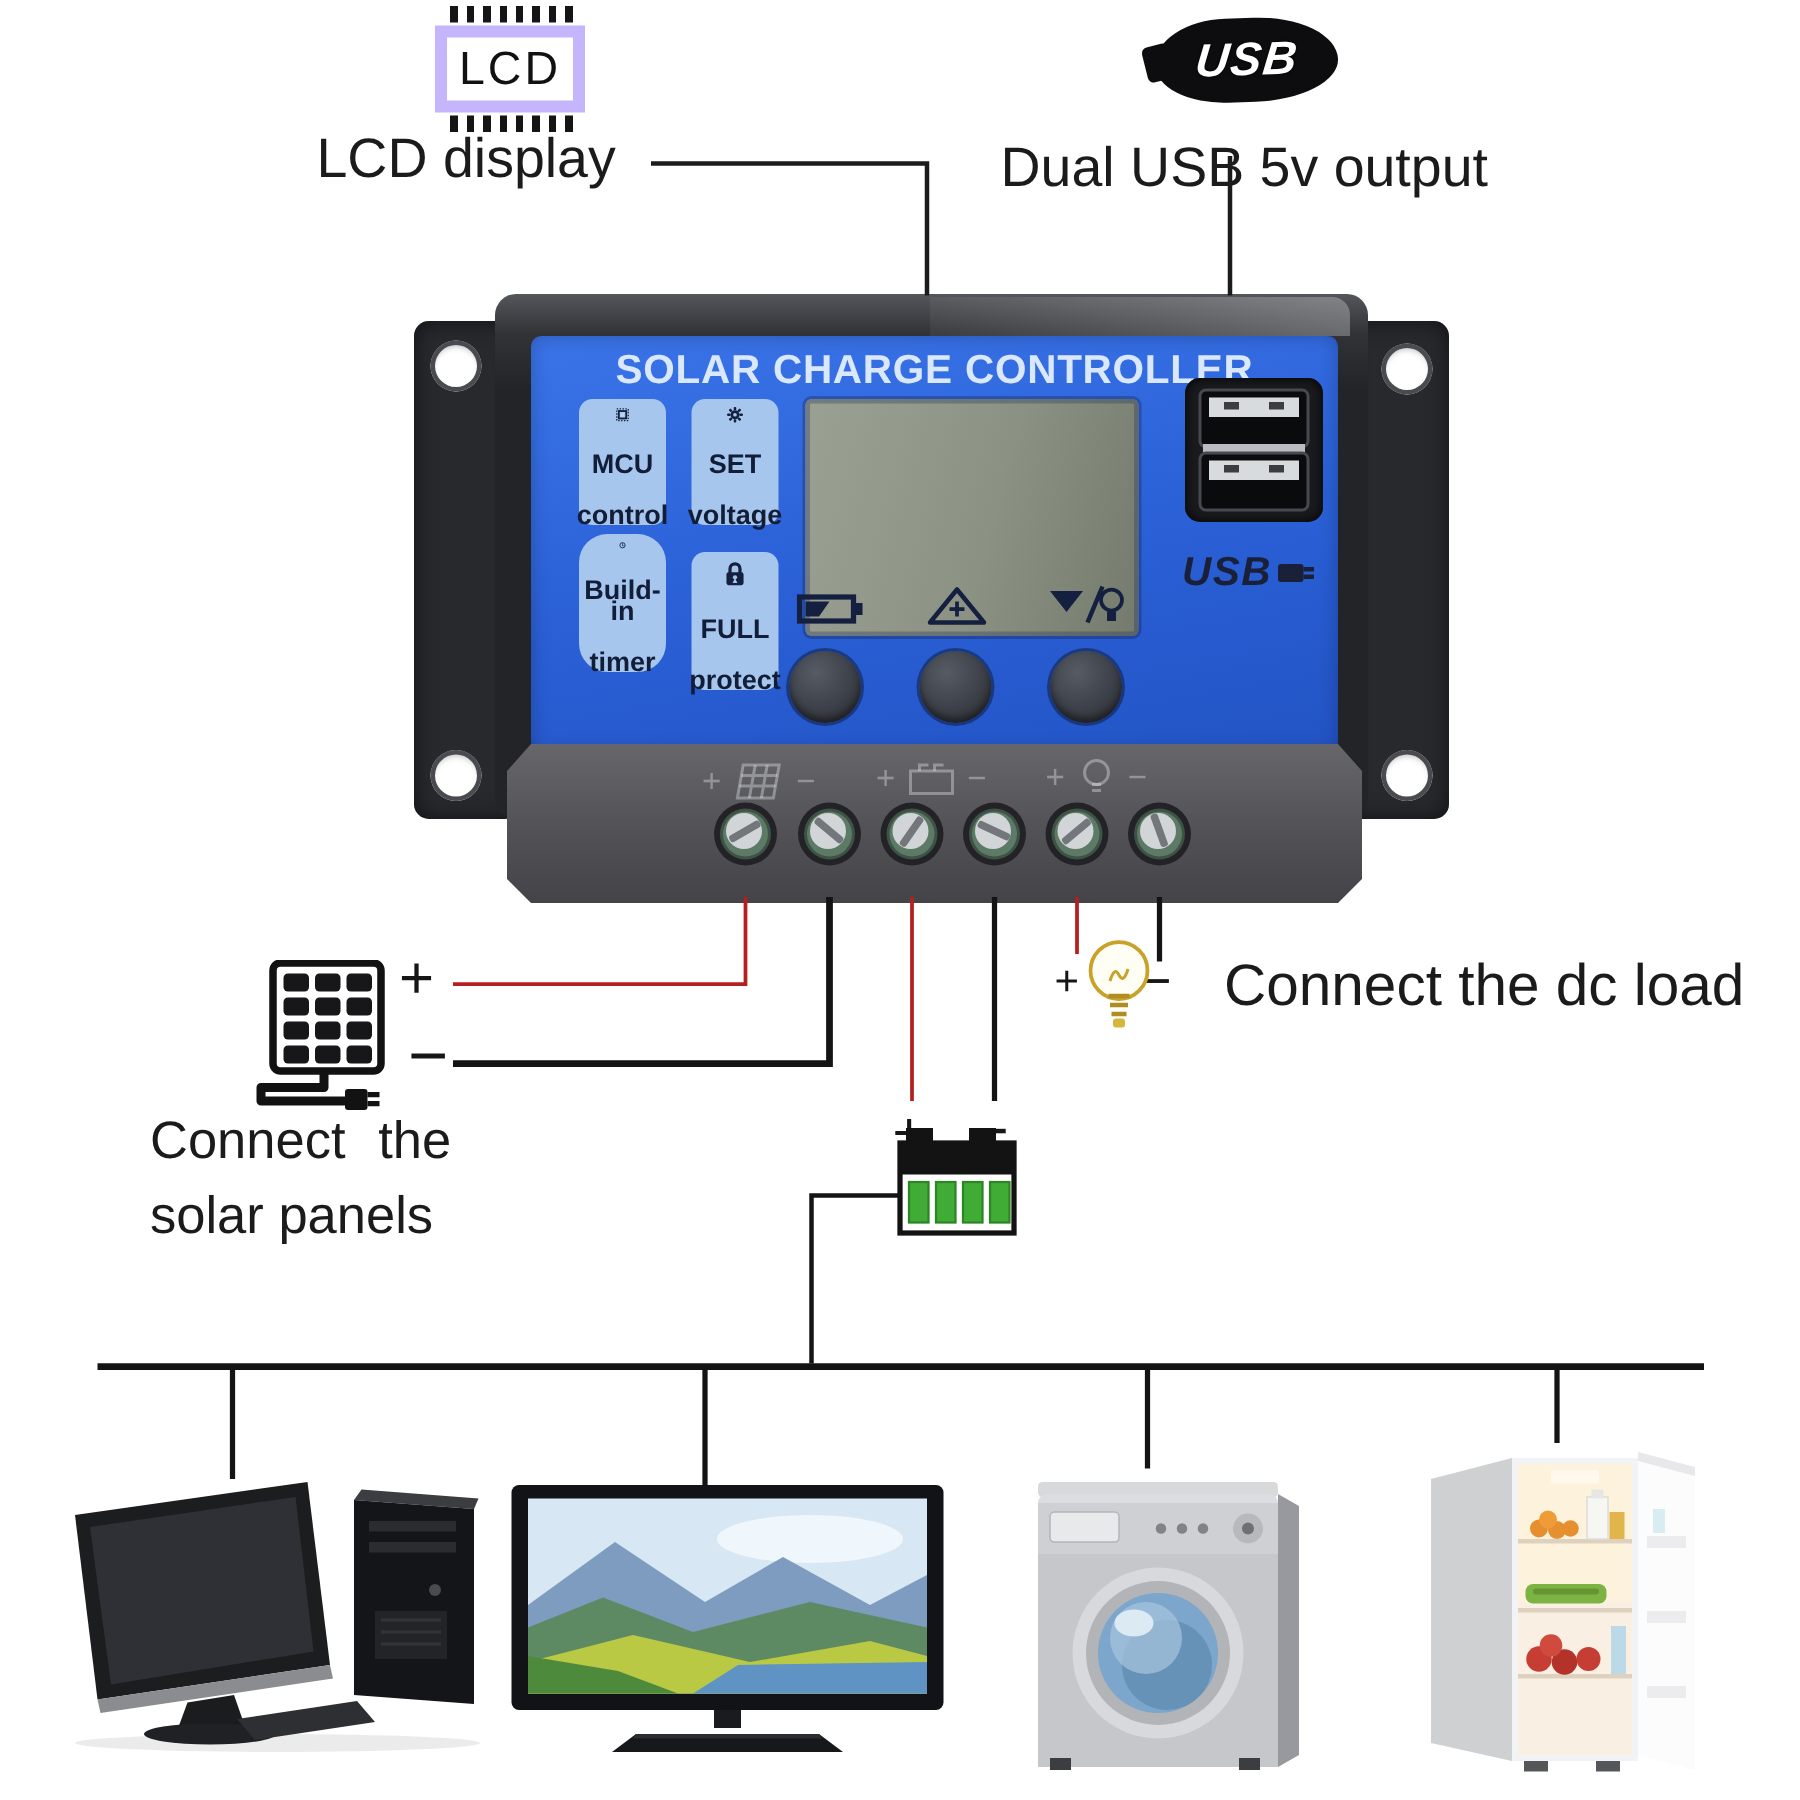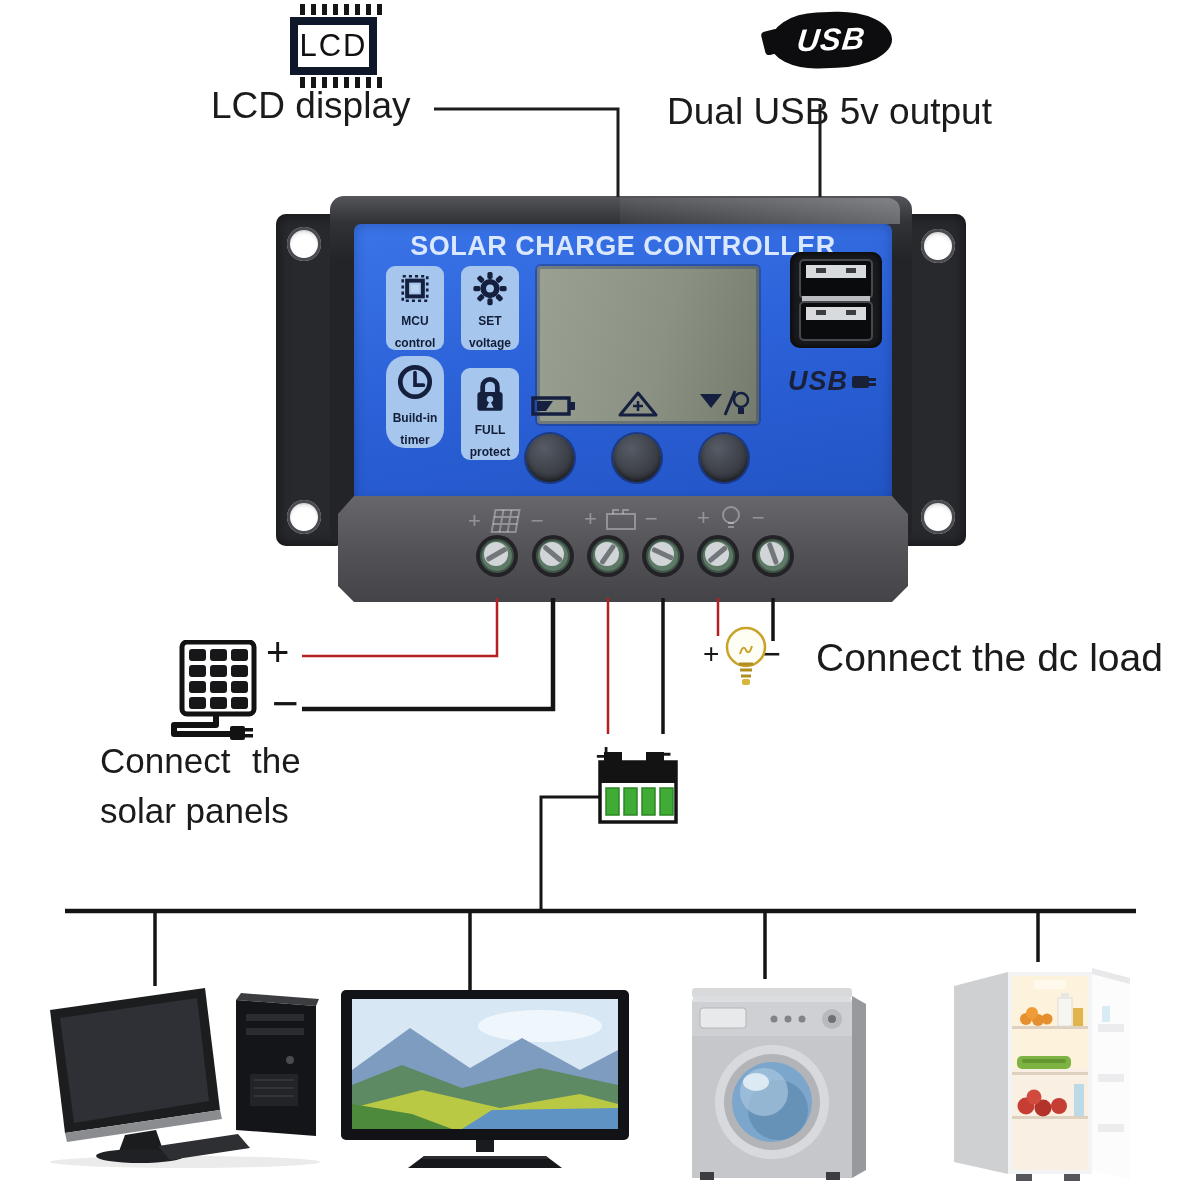--- a/index.html
+++ b/index.html
@@ -4,21 +4,21 @@
 <style>
   html,body{margin:0;padding:0;background:#fff;}
   .canvas{position:relative;width:1200px;height:1200px;background:#fff;overflow:hidden;
           font-family:"Liberation Sans",sans-serif;}
   .abs{position:absolute;}
   .t{position:absolute;color:#1b1b1b;white-space:nowrap;font-family:"Liberation Sans",sans-serif;}
 
   
   .pins{position:absolute;width:82px;height:11px;
         background:repeating-linear-gradient(90deg,#151515 0 5px,transparent 5px 11px);}
-  .chip-box{position:absolute;left:290px;top:17px;width:87px;height:58px;border:8px solid #0f172a;
+  .chip-box{position:absolute;left:290px;top:17px;width:100px;height:58px;border:8px solid #c4b5fd;
             box-sizing:border-box;background:#fff;display:flex;align-items:center;justify-content:center;
             font-size:31px;letter-spacing:2px;color:#111;}
 
   
   .usb-badge{position:absolute;left:770px;top:12px;width:122px;height:56px;background:#0d0d0f;
              border-radius:46% 54% 54% 46% / 62% 62% 56% 56%;transform:rotate(-2deg);
              display:flex;align-items:center;justify-content:center;}
   .usb-badge:before{content:"";position:absolute;left:-7px;top:16px;width:18px;height:24px;
              background:#0d0d0f;border-radius:4px;transform:rotate(-12deg);}
   .usb-badge span{color:#fff;font-style:italic;font-weight:900;font-size:31px;letter-spacing:1px;
@@ -33,21 +33,21 @@
         background:linear-gradient(180deg,#54565b 0,#323337 26px,#232428 64px,#232428 100%);}
   .body-topglow{position:absolute;left:620px;top:198px;width:280px;height:26px;border-radius:0 12px 0 0;
         background:linear-gradient(90deg,rgba(255,255,255,.05),rgba(255,255,255,.28));}
   .blue-panel{position:absolute;left:354px;top:224px;width:538px;height:278px;border-radius:7px;
         background:linear-gradient(170deg,#3a74e8 0%,#2a5fd6 55%,#2254c4 100%);
         box-shadow:inset 0 0 12px rgba(0,0,20,.25);}
   .panel-title{position:absolute;left:354px;top:231px;width:538px;text-align:center;
         font-size:27px;font-weight:bold;color:#d9e7ff;letter-spacing:.5px;}
   .badge{position:absolute;width:58px;background:#a6c6ee;border-radius:9px;
         display:flex;flex-direction:column;align-items:center;padding-top:5px;box-sizing:border-box;}
-  .badge .lbl{font-size:12px;line-height:14px;font-weight:800;color:#121d38;text-align:center;margin-top:8px;}
+  .badge .lbl{font-size:18px;line-height:14px;font-weight:800;color:#121d38;text-align:center;margin-top:20px;}
   .screen{position:absolute;left:537px;top:266px;width:222px;height:158px;border-radius:4px;
         background:linear-gradient(105deg,#9ba192 0%,#8b9284 55%,#747b6c 100%);
         box-shadow:inset 0 0 0 3px rgba(40,55,95,.35), 0 0 0 2px rgba(15,25,60,.3);}
   .btn{position:absolute;width:48px;height:48px;border-radius:50%;
         background:radial-gradient(circle at 38% 30%,#565b65,#33363d 75%);
         box-shadow:inset 0 -3px 5px rgba(0,0,0,.45), 0 0 0 2px rgba(8,8,14,.4);}
   .usb-block{position:absolute;left:790px;top:252px;width:92px;height:96px;border-radius:10px;
         background:#1a1b1f;box-shadow:inset 0 0 8px #000;}
   .usb-lbl{position:absolute;left:788px;top:366px;display:flex;align-items:center;gap:4px;}
   .usb-lbl span{font-size:27px;font-weight:900;color:#1a2038;letter-spacing:1px;font-style:italic;}

